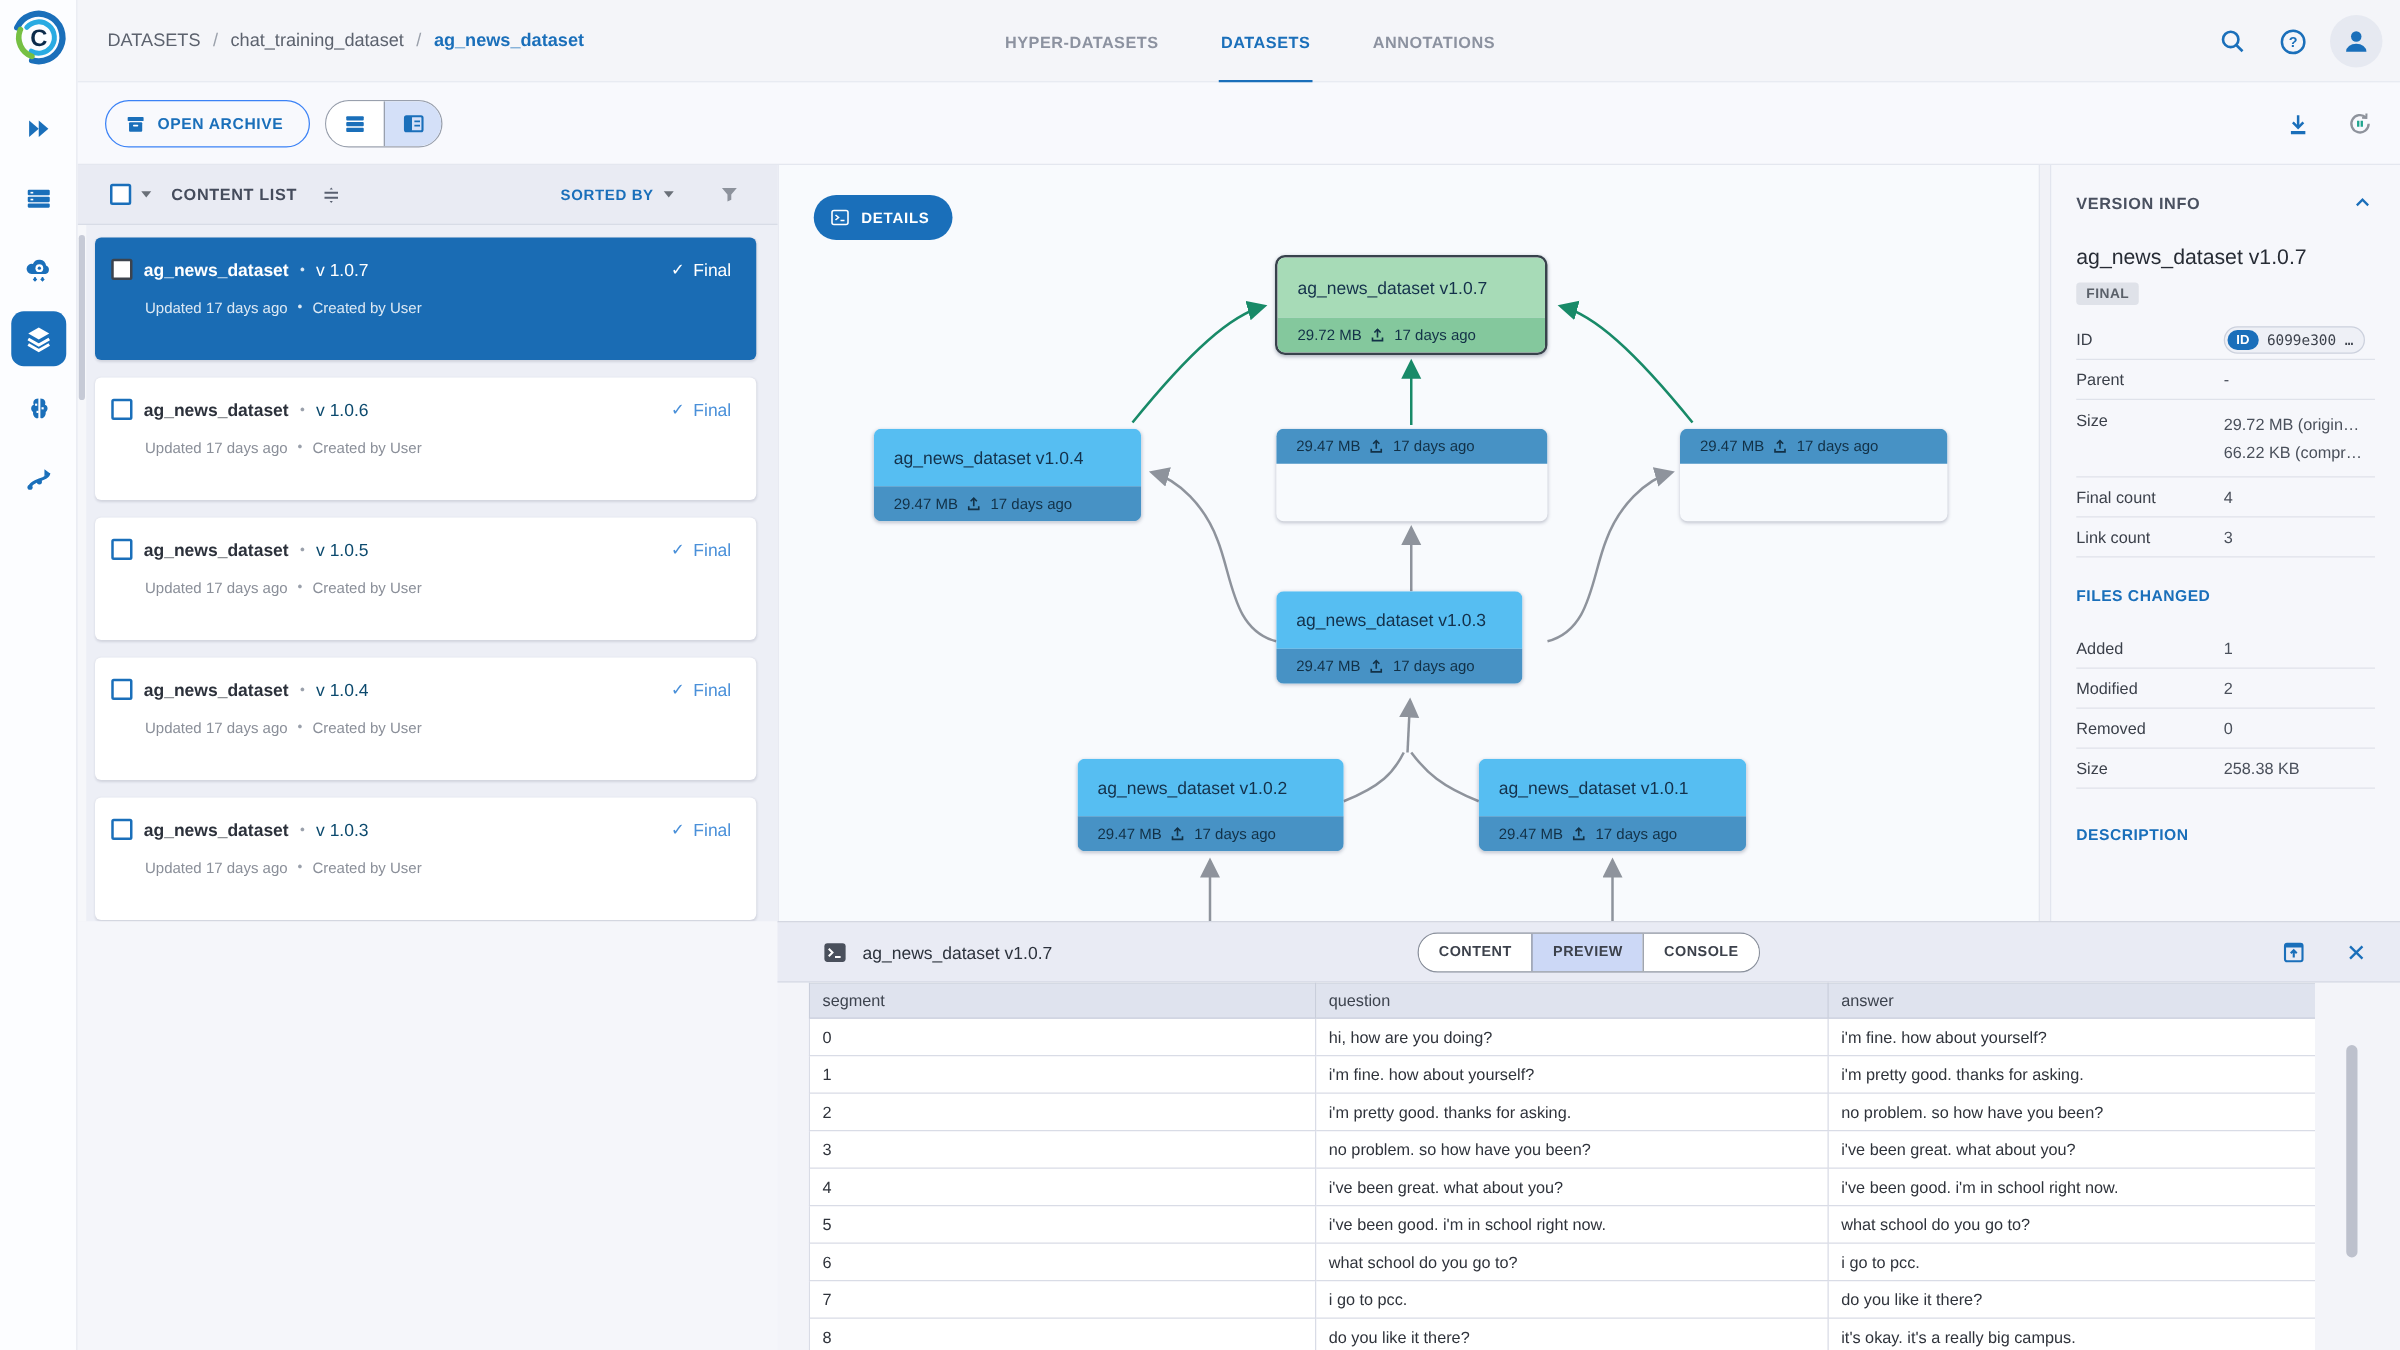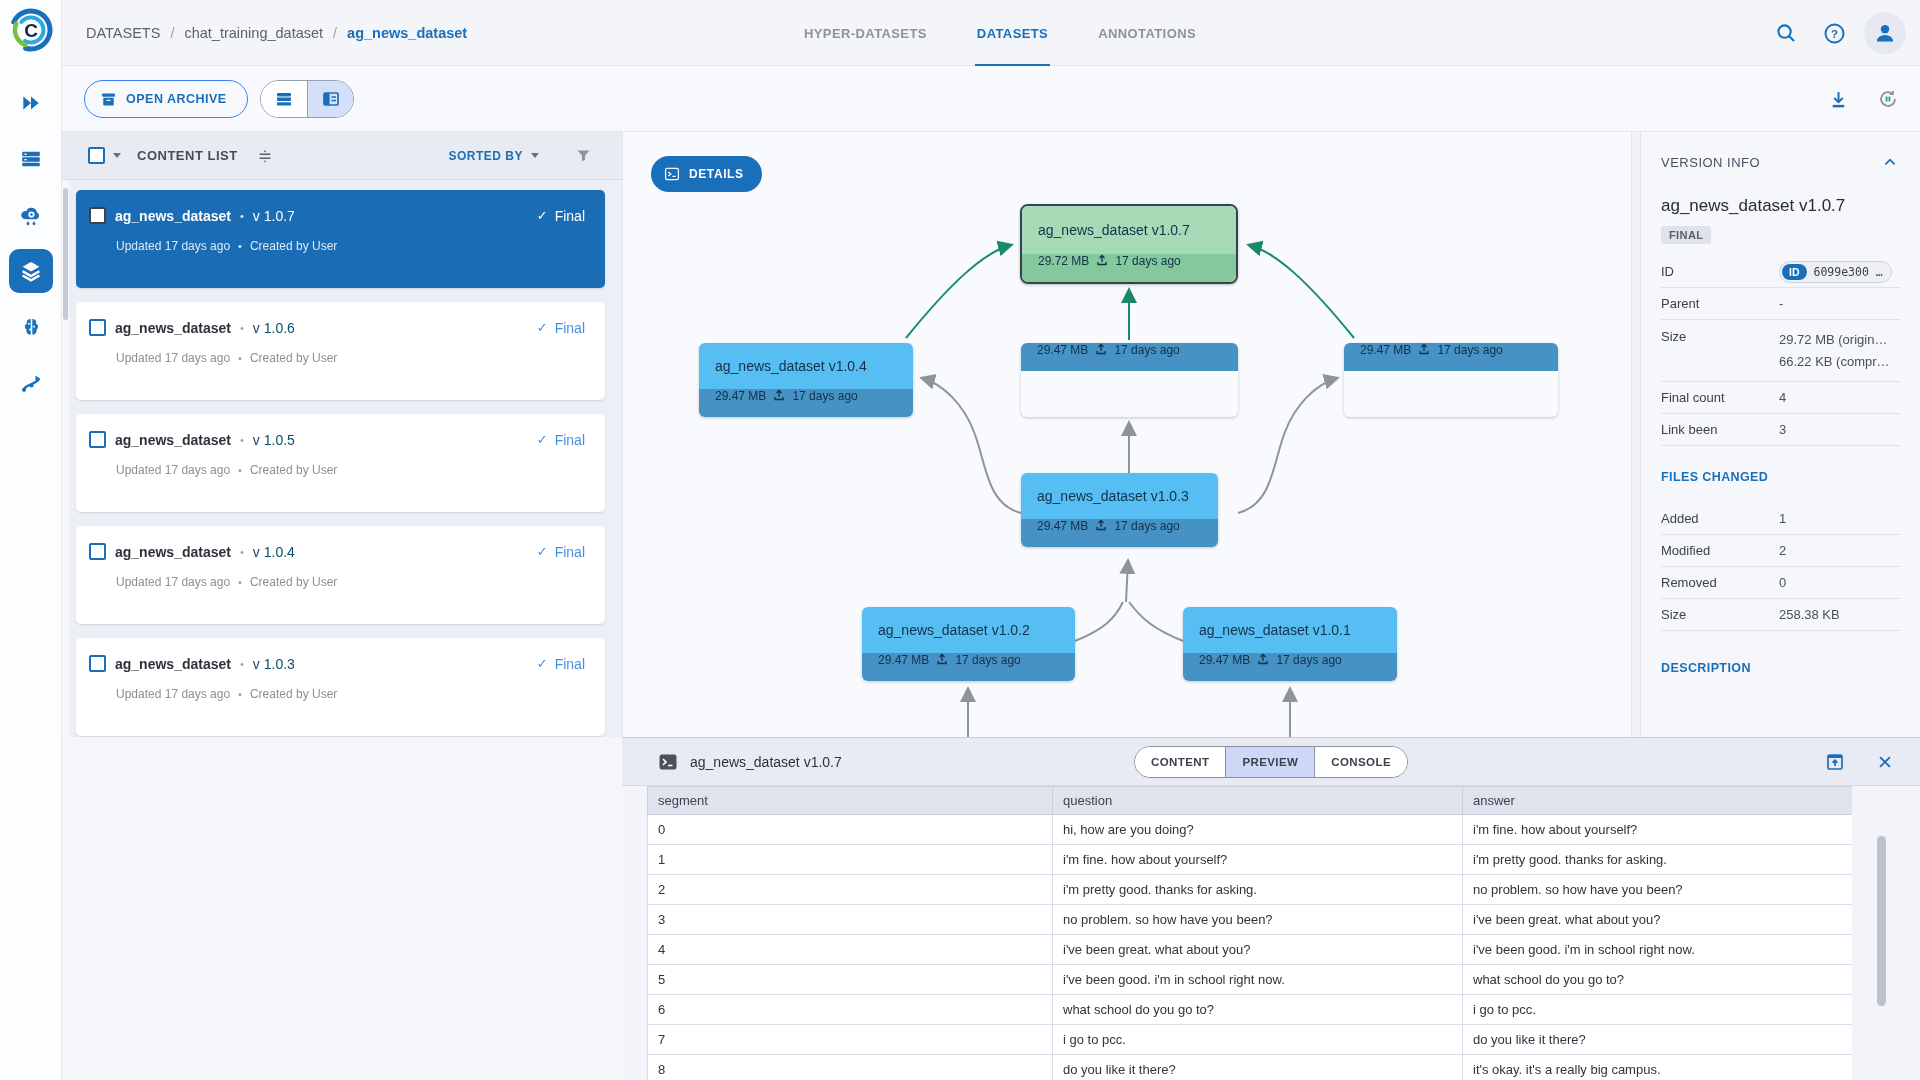--- a/index.html
+++ b/index.html
@@ -61,29 +61,29 @@
   .vcard.selected .vc-dot,.vcard.selected .vc-dot2{color:rgba(255,255,255,.85)}
   .vcard.selected .vc-bottom{color:rgba(255,255,255,.85)}
 
   
   .graph-panel{position:absolute;left:622px;top:132px;width:1018px;height:605px;background:#f8fafd;border-left:1px solid #e2e5ee;z-index:1}
   .graph-scroll{position:absolute;right:0;top:0;bottom:0;width:9px;background:#f1f2f7;border-left:1px solid #e4e7ef}
   .btn-details{position:absolute;left:28px;top:24px;height:36px;padding:0 18px 0 13px;border:none;border-radius:18px;background:#1a6fba;color:#fff;font-weight:700;font-size:12px;letter-spacing:.6px;display:flex;align-items:center;gap:9px;cursor:pointer;z-index:3}
   .edges{position:absolute;left:0;top:0;pointer-events:none}
   .gnode{position:absolute;border-radius:6px;overflow:hidden;box-shadow:0 1px 3px rgba(30,40,70,.25);cursor:pointer}
   .gn-title{height:calc(100% - 28px);display:flex;align-items:center;padding:0 16px;font-size:14px;color:#14314b;background:#56bef2}
-  .gn-foot{height:28px;display:flex;align-items:flex-start;gap:7px;padding:0 16px;font-size:12px;color:#123147;background:#4792c5}
+  .gn-foot{height:28px;display:flex;align-items:center;gap:7px;padding:0 16px;font-size:12px;color:#123147;background:#4792c5}
   .gnode.green{border:2px solid #38424c;box-shadow:inset 0 0 0 2px #fff,0 1px 3px rgba(30,40,70,.3);border-radius:8px}
   .gnode.green .gn-title{background:#a7dbb7}
   .gnode.green .gn-foot{background:#84c89d}
 
   
   .info-panel{position:absolute;left:1640px;top:132px;width:280px;height:605px;background:#f6f7fb;border-left:1px solid #e2e5ee;padding:0 20px;overflow:hidden;z-index:2}
   .vi-head{display:flex;align-items:center;justify-content:space-between;padding-top:20px}
-  .vi-section-title{font-size:13px;font-weight:400;letter-spacing:.5px;color:#4a5160}
+  .vi-section-title{font-size:13px;font-weight:700;letter-spacing:.5px;color:#4a5160}
   .vi-name{margin-top:24px;font-size:17px;color:#272c35}
   .badge{display:inline-block;margin-top:10px;background:#dfe2e9;color:#5a6069;font-size:11px;font-weight:700;letter-spacing:.4px;padding:3px 8px;border-radius:3px}
   .vi-rows{margin-top:12px}
   .vi-row{display:flex;align-items:center;min-height:32px;border-bottom:1px solid #dfe2ea;font-size:13px}
   .vi-row.tall{min-height:62px;align-items:flex-start;padding-top:9px}
   .vi-label{width:118px;flex:none;color:#3b404a}
   .vi-value{color:#4a505b}
   .vi-value div{line-height:22px}
   .id-chip{display:flex;align-items:center;background:#eef0f6;border:1px solid #ccd1dd;border-radius:11px;height:22px;padding:2px 8px 2px 2px;gap:7px;cursor:pointer}
   .id-badge{background:#1a6fba;color:#fff;border-radius:9px;font-size:10.5px;font-weight:700;padding:2px 7px}
@@ -506,21 +506,21 @@
           <div>66.22 KB (compr…</div>
         </span>
       </div>
       <div class="vi-row">
         <span class="vi-label">Final count</span>
         <span class="vi-value">
           <div>4</div>
         </span>
       </div>
       <div class="vi-row">
-        <span class="vi-label">Link been</span>
+        <span class="vi-label">Link count</span>
         <span class="vi-value">
           <div>3</div>
         </span>
       </div>
     </div>
   <div class="vi-sub">FILES CHANGED</div>
   <div class="vi-rows" id="fcRows" style="margin-top:19px">
       <div class="vi-row">
         <span class="vi-label">Added</span>
         <span class="vi-value">1</span>

